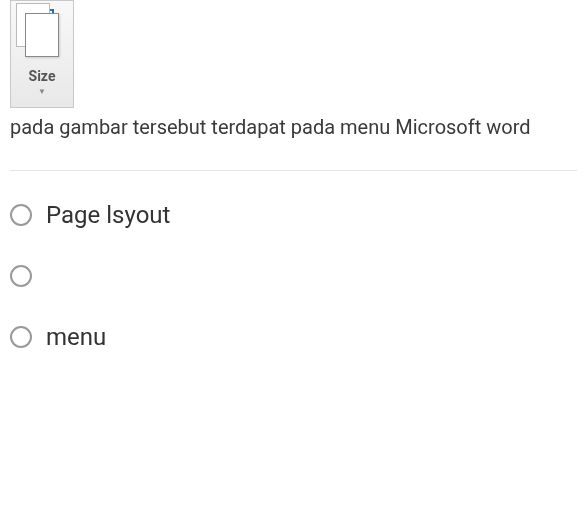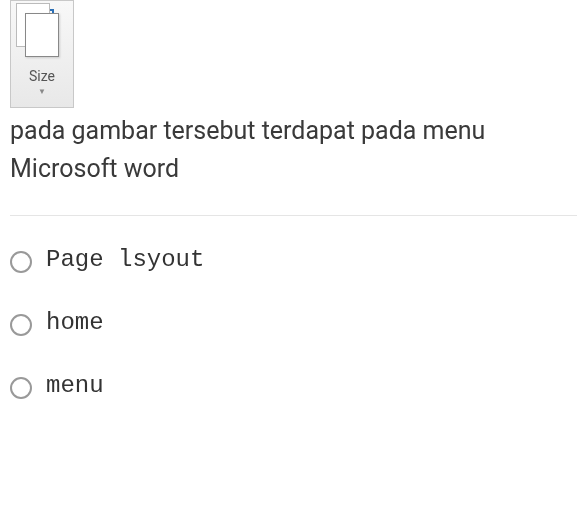--- a/index.html
+++ b/index.html
@@ -15,20 +15,21 @@
     width: 64px;
     height: 108px;
     background: linear-gradient(to bottom, #f8f8f8, #e8e8e8);
     border: 1px solid #c8c8c8;
     display: flex;
     flex-direction: column;
     align-items: center;
     justify-content: flex-start;
     padding-top: 6px;
     position: relative;
+    font-weight: bold;
   }
   .paper-wrap {
     width: 44px;
     height: 56px;
     display: flex;
     align-items: center;
     justify-content: center;
     position: relative;
   }
   .paper {
@@ -62,42 +63,41 @@
     font-size: 14px;
     color: #555;
     margin-top: 5px;
   }
   .dd-arrow {
     font-size: 8px;
     color: #888;
     margin-top: 3px;
   }
   .question-text {
-    font-size: 25px;
+    font-size: 20px;
     color: #3a3a3a;
     line-height: 1.5;
     margin-top: 4px;
     font-weight: 400;
   }
   .divider {
     border: none;
     border-top: 1px solid #e5e5e5;
     margin: 28px 0 30px 0;
   }
   .options {
     display: flex;
     flex-direction: column;
     gap: 36px;
   }
   .option {
     display: flex;
-    align-items: flex-end;
+    align-items: center;
     gap: 14px;
     cursor: pointer;
-    font-family: Liberation Mono, monospace;
   }
   .radio-circle {
     width: 22px;
     height: 22px;
     border: 2px solid #999;
     border-radius: 50%;
     flex-shrink: 0;
   }
   .option-label {
     font-size: 24px;
@@ -122,19 +122,18 @@
 
 <hr class="divider">
 
 <div class="options">
   <label class="option">
     <span class="radio-circle"></span>
     <span class="option-label">Page lsyout</span>
   </label>
   <label class="option">
     <span class="radio-circle"></span>
-    <span class="option-label">home</span>
   </label>
   <label class="option">
     <span class="radio-circle"></span>
     <span class="option-label">menu</span>
   </label>
 </div>
 
 </body></html>

